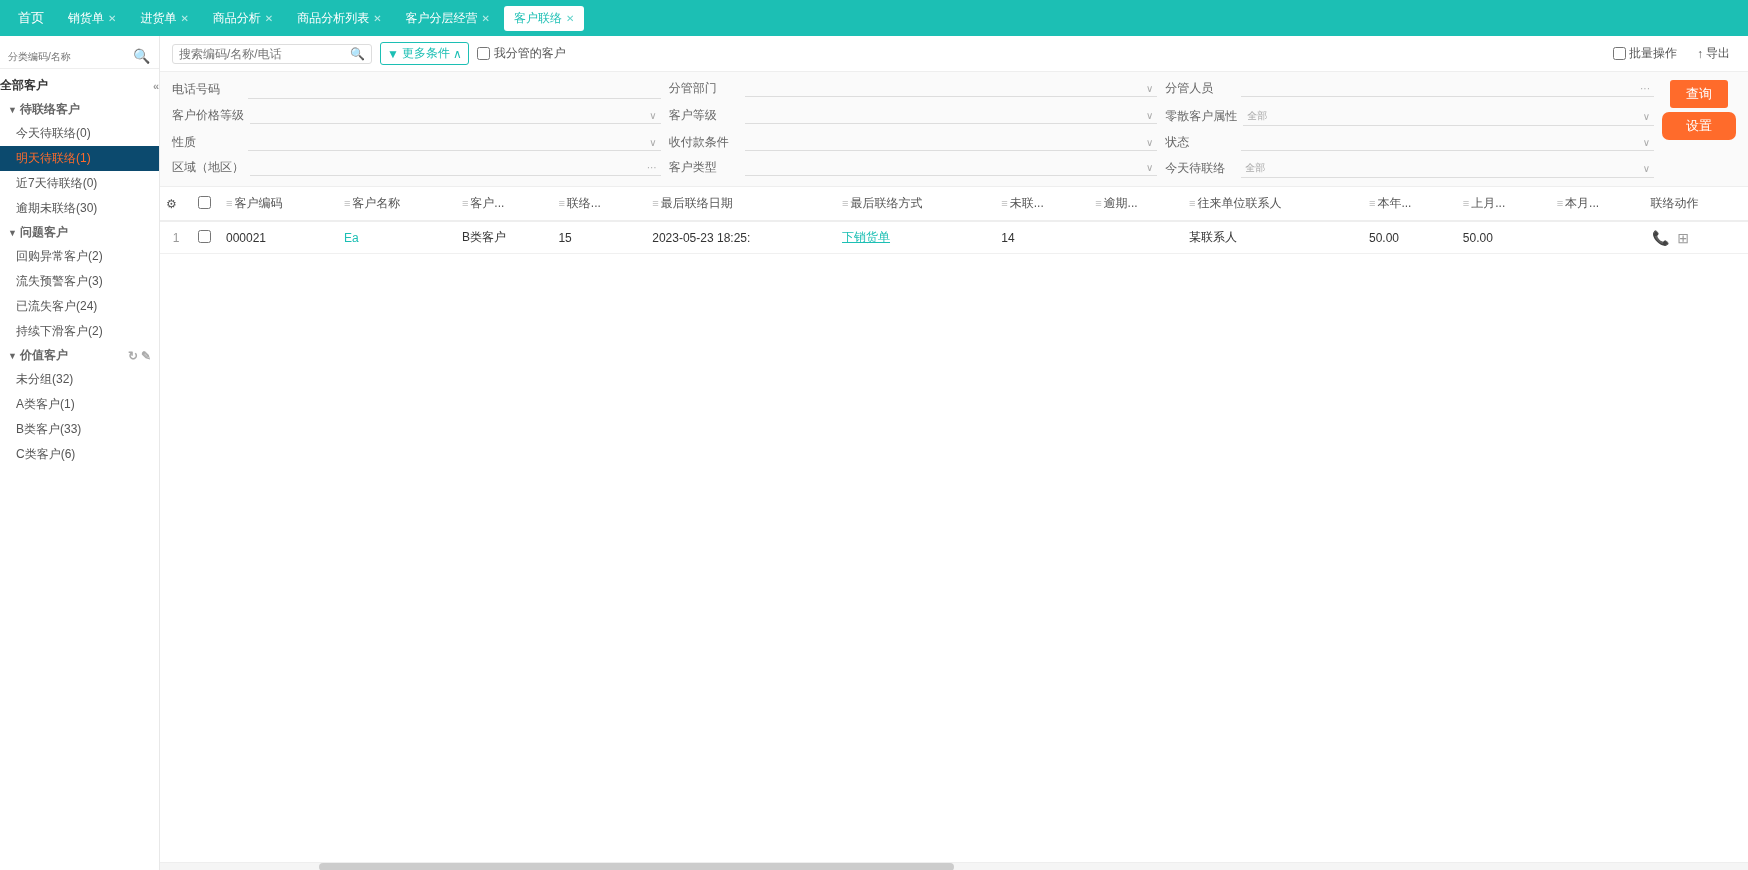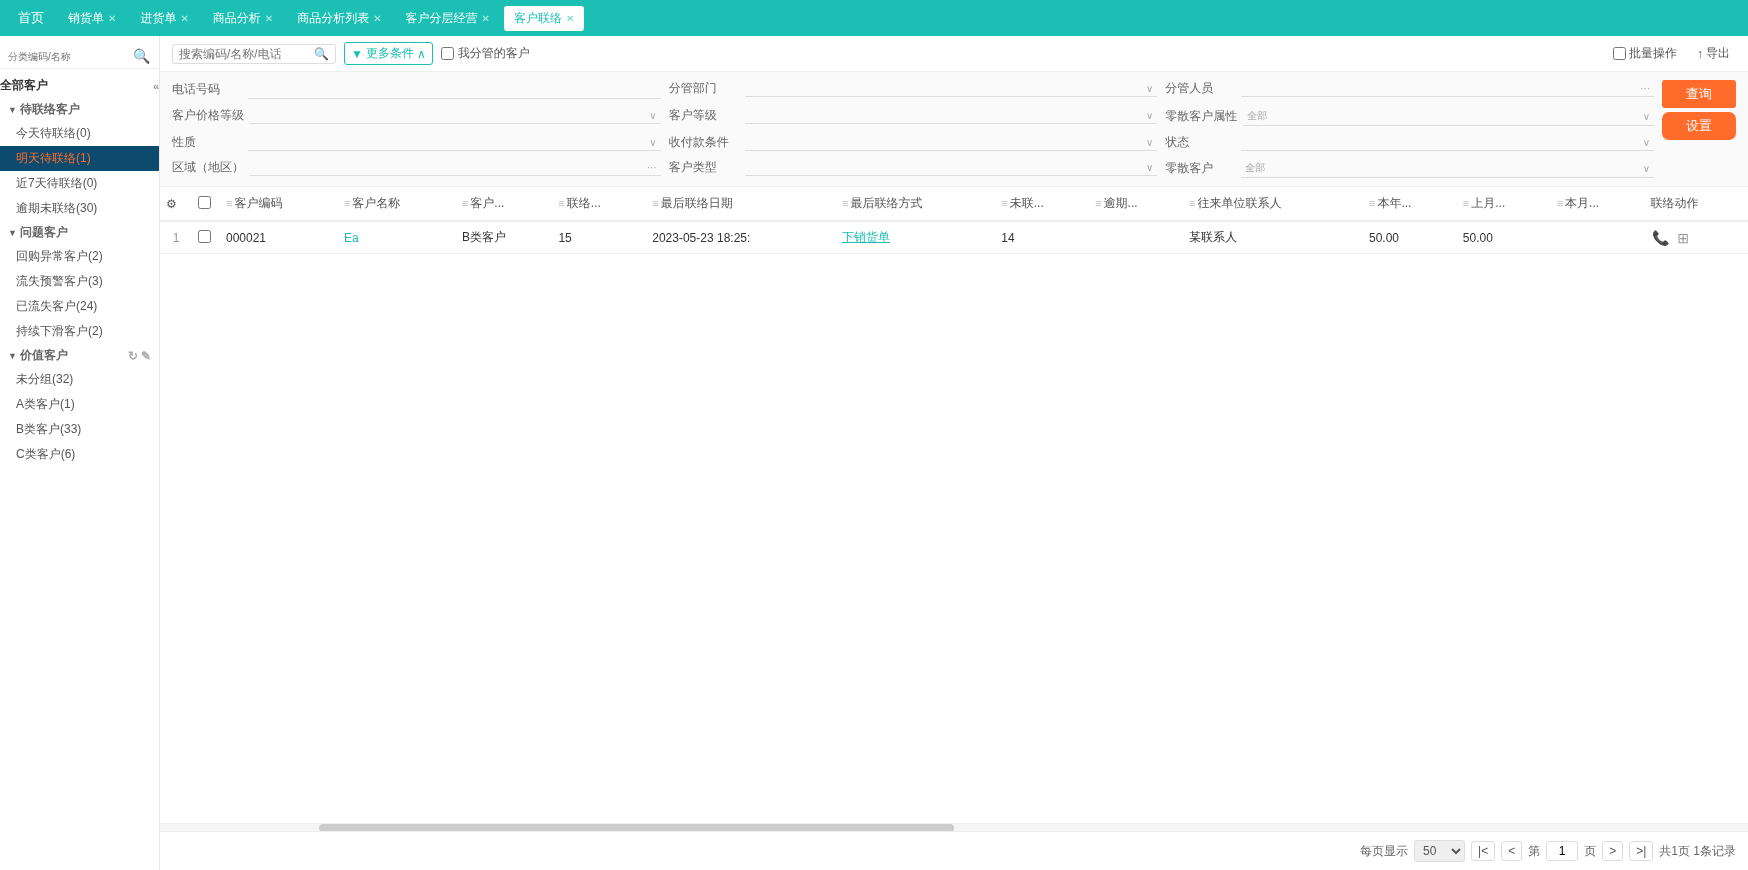--- a/index.html
+++ b/index.html
@@ -107,21 +107,21 @@
       align-items: center;
       gap: 8px;
       border-bottom: 1px solid #eee;
     }
     .filter-search-box {
       display: flex;
       align-items: center;
       border: 1px solid #ddd;
       border-radius: 3px;
       padding: 2px 6px;
-      width: 164px;
+      width: 200px;
     }
     .filter-search-box input { border: none; outline: none; font-size: 12px; color: #999; width: 100%; }
     .filter-btn {
       display: flex;
       align-items: center;
       gap: 3px;
       color: #1CBFB4;
       cursor: pointer;
       padding: 2px 6px;
       border: 1px solid #1CBFB4;
@@ -213,20 +213,21 @@
       border-radius: 7px;
       padding: 5px 24px;
       cursor: pointer;
       font-size: 13px;
     }
     .right-actions {
       display: flex;
       flex-direction: column;
       gap: 4px;
       align-self: flex-start;
+      align-items: center;
     }
 
     
     .table-container {
       flex: 1;
       overflow: auto;
       background: #fff;
     }
     table {
       width: 100%;
@@ -481,21 +482,21 @@
               </div>
             </div>
             <div class="filter-field">
               <label>客户类型</label>
               <div class="field-select">
                 <span style="color:#ccc;"></span>
                 <span>∨</span>
               </div>
             </div>
             <div class="filter-field">
-              <label>零散客户</label>
+              <label>今天待联络</label>
               <div class="field-select">
                 <span>全部</span>
                 <span>∨</span>
               </div>
             </div>
           </div>
         </div>
         <div class="right-actions">
           <button class="action-btn-query">查询</button>
           <button class="action-btn-set">设置</button>
@@ -546,29 +547,14 @@
             </td>
           </tr>
         </tbody>
       </table>
     </div>
 
     <div class="scrollbar-area">
       <div class="scrollbar-thumb"></div>
     </div>
 
-    <div class="pagination-bar">
-      <span>每页显示</span>
-      <select class="page-size-select">
-        <option>50</option>
-        <option>100</option>
-      </select>
-      <button class="page-btn">|&lt;</button>
-      <button class="page-btn">&lt;</button>
-      <span>第</span>
-      <input class="page-input" type="text" value="1" style="">
-      <span>页</span>
-      <button class="page-btn">&gt;</button>
-      <button class="page-btn">&gt;|</button>
-      <span>共1页 1条记录</span>
-    </div>
   </div>
 </div>
 
 </body></html>

